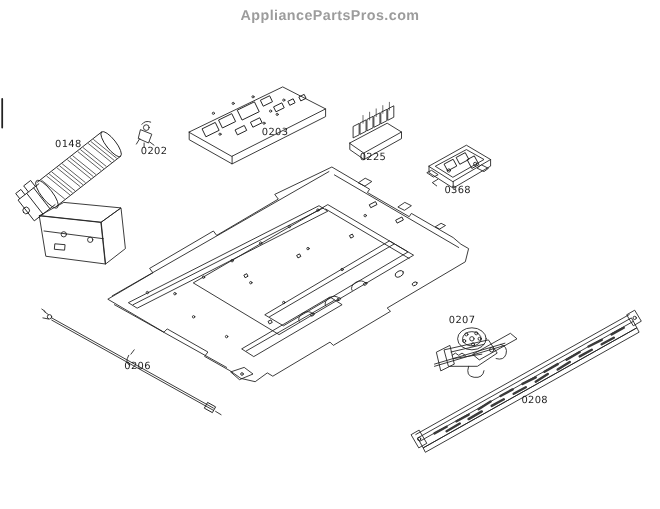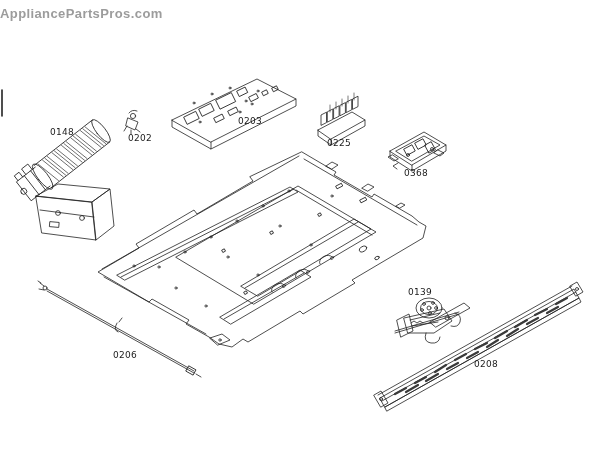--- a/index.html
+++ b/index.html
@@ -1,18 +1,18 @@
 <!DOCTYPE html>
 <html><head>
 <meta charset="utf-8">
 <style>
   html,body{margin:0;padding:0;background:#fff;}
   .canvas{position:relative;width:600px;height:463px;background:#ffffff;overflow:hidden;
           font-family:"DejaVu Sans",sans-serif;}
-  .site-header{position:absolute;top:6px;left:0;width:600px;
+  .site-header{position:absolute;top:6px;left:0;width:600px;text-align:center;
                color:#9c9c9c;font-weight:bold;font-size:13px;letter-spacing:.4px;
                font-family:"Liberation Sans",sans-serif;}
   .plabel{position:absolute;font-size:9px;color:#1a1a1a;letter-spacing:.3px;
           font-family:"DejaVu Sans",sans-serif;white-space:nowrap;}
   svg{position:absolute;top:0;left:0;}
 </style>
 </head>
 <body>
 
 <div class="canvas">
@@ -196,17 +196,17 @@
       <path stroke="#3a3a3a" stroke-width="2.2" d="M395,394 L406,388 M415,383 L426,377 M435,372 L446,365 M455,360 L466,354 M475,349 L487,343 M495,338 L507,331 M515,327 L527,320 M535,315 L547,309 M556,304 L567,298"></path>
       <path stroke="#3a3a3a" stroke-width="2.2" d="M406,392 L418,385 M426,381 L438,374 M447,369 L458,363 M467,358 L478,352 M487,347 L498,340 M507,336 L518,329 M527,324 L538,318 M547,313 L558,307"></path>
     </g>
   </svg>
 
   <span class="plabel" style="left:50px;top:127px">0148</span>
   <span class="plabel" style="left:128px;top:133px">0202</span>
   <span class="plabel" style="left:238px;top:116px">0203</span>
   <span class="plabel" style="left:327px;top:138px">0225</span>
   <span class="plabel" style="left:404px;top:168px">0368</span>
-  <span class="plabel" style="left:113px;top:350px">0206</span>
-  <span class="plabel" style="left:408px;top:287px">0139</span>
+  <span class="plabel" style="left:113px;top:328px">0206</span>
+  <span class="plabel" style="left:408px;top:287px">0207</span>
   <span class="plabel" style="left:474px;top:359px">0208</span>
 
 </div>
 
 </body></html>

